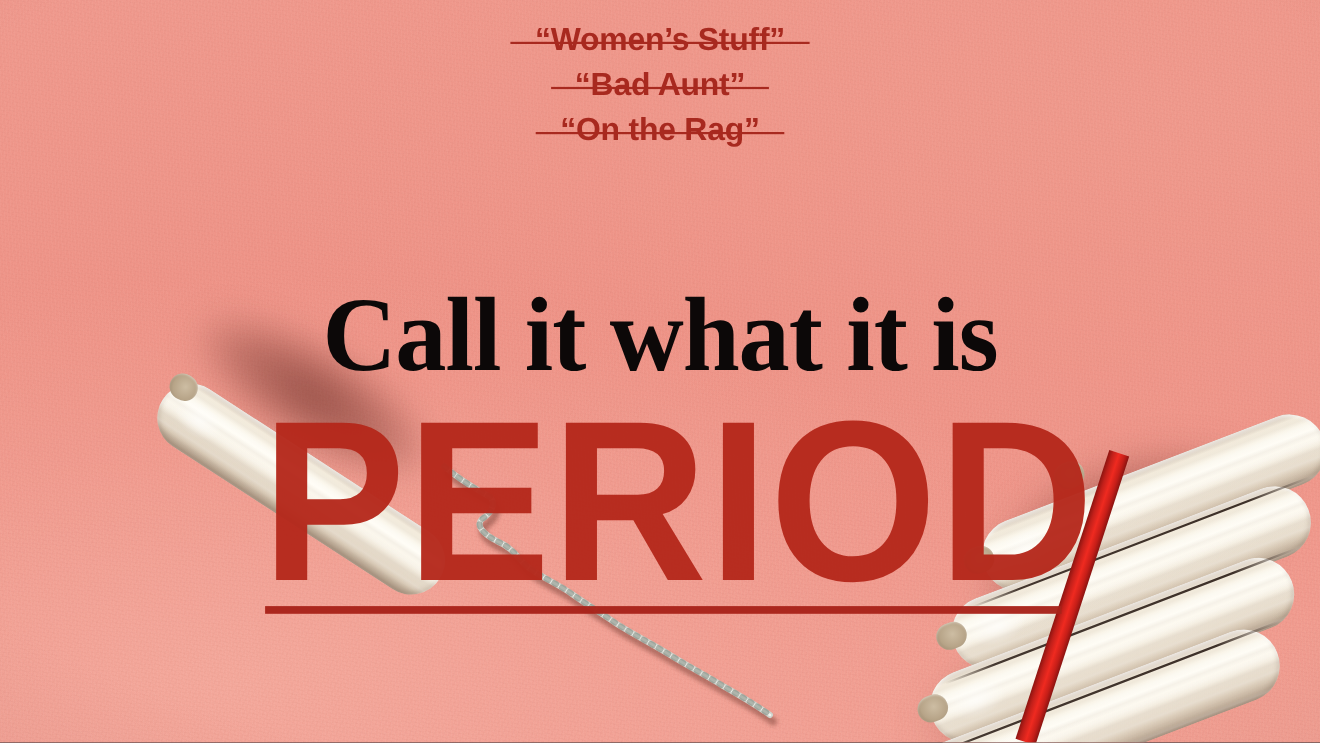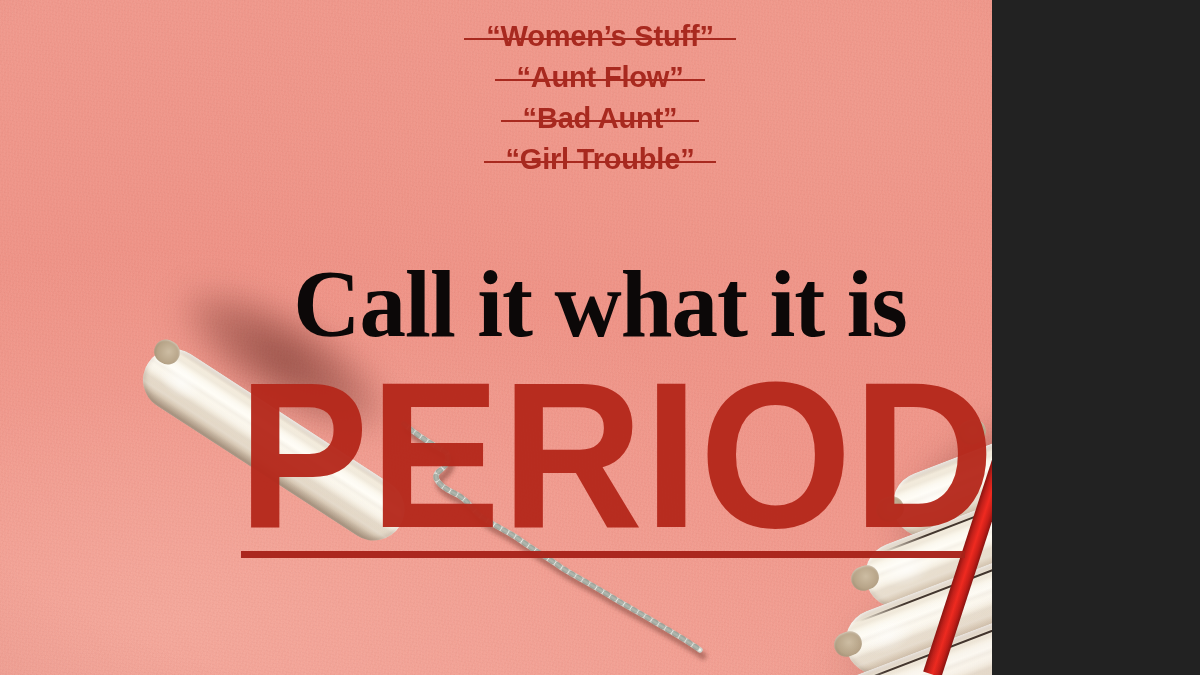--- a/index.html
+++ b/index.html
@@ -4,21 +4,21 @@
 <title>Call it what it is — PERIOD</title>
 <style>
   html, body {
     margin: 0;
     padding: 0;
     background: #222;
   }
 
   .poster {
     position: relative;
-    width: 992px;
+    width: 1200px;
     height: 675px;
     overflow: hidden;
     font-family: "Liberation Sans", sans-serif;
     background: #ef958a;
     user-select: none;
   }
 
   
   .bg-base {
     position: absolute;
@@ -333,33 +333,27 @@
 
   <div class="euphemisms">
     <div class="euph-row">
       <span class="euph-line">
         <span>“Women’s Stuff”</span>
         <span class="strike"></span>
       </span>
     </div>
     <div class="euph-row">
       <span class="euph-line">
-        <span>“Aunt Flow”</span>
-        <span class="strike"></span>
-      </span>
-    </div>
-    <div class="euph-row">
-      <span class="euph-line">
         <span>“Bad Aunt”</span>
         <span class="strike"></span>
       </span>
     </div>
     <div class="euph-row">
       <span class="euph-line">
-        <span>“Girl Trouble”</span>
+        <span>“On the Rag”</span>
         <span class="strike"></span>
       </span>
     </div>
   </div>
 
   <div class="headline">Call it what it is</div>
 
   <div class="period-word">PERIOD</div>
 
   <div class="rule"></div>

